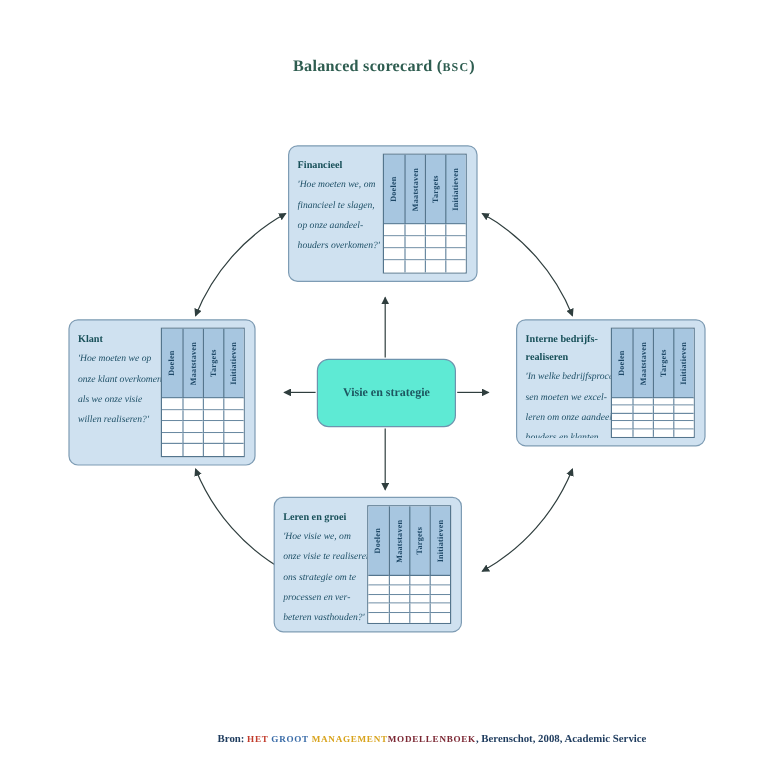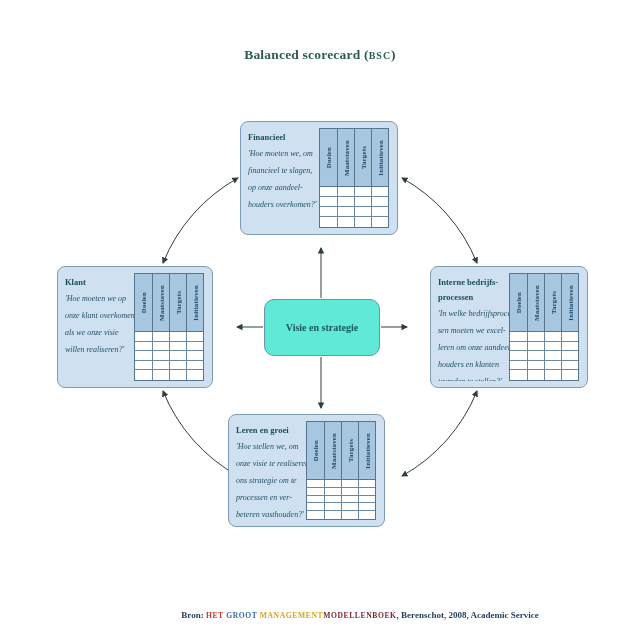--- a/index.html
+++ b/index.html
@@ -7,21 +7,21 @@
         font-family:"Liberation Serif",serif;}
   #title{position:absolute;top:47px;left:0;width:640px;text-align:center;
          font-weight:bold;font-size:13.5px;color:#2e5d50;letter-spacing:0.2px;}
   #title .acr{font-size:10px;letter-spacing:1px;}
   svg.links{position:absolute;left:0;top:0;width:640px;height:640px;}
 
   .persp-box{position:absolute;background:#cfe1f0;border:1px solid #7e9cb4;border-radius:8px;
              display:flex;box-sizing:border-box;padding:6px 8px 6px 7px;}
   .box-top{left:240px;top:121px;width:158px;height:114px;}
   .box-left{left:57px;top:266px;width:156px;height:122px;}
-  .box-right{left:430px;top:266px;width:158px;height:122px;}
+  .box-right{left:430px;top:266px;width:158px;height:106px;}
   .box-bottom{left:228px;top:414px;width:157px;height:113px;}
 
   .box-text{flex:1 1 auto;padding-top:2px;overflow:hidden;}
   .bh{font-weight:bold;font-size:8.5px;line-height:15px;color:#174f58;}
   .bq{font-style:italic;font-size:8px;line-height:17px;color:#1d4f66;white-space:nowrap;}
 
   .box-table{flex:0 0 70px;display:grid;grid-template-columns:repeat(4,1fr);
              background:#ffffff;border:1px solid #54758d;box-sizing:border-box;}
   .hcell{background:#a7c6e0;border-left:1px solid #54758d;border-bottom:1px solid #54758d;
          display:flex;align-items:center;justify-content:center;overflow:hidden;}
@@ -146,21 +146,21 @@
         <div class="tcell c0 lastrow"></div>
         <div class="tcell c1 lastrow"></div>
         <div class="tcell c2 lastrow"></div>
         <div class="tcell c3 lastrow"></div>
       </div>
   </div>
 
   <div class="persp-box box-right">
     <div class="box-text">
         <div class="bh">Interne bedrijfs-</div>
-        <div class="bh">processen</div>
+        <div class="bh">realiseren</div>
         <div class="bq">'In welke bedrijfsproces-</div>
         <div class="bq">sen moeten we excel-</div>
         <div class="bq">leren om onze aandeel-</div>
         <div class="bq">houders en klanten</div>
         <div class="bq">tevreden te stellen?'</div>
       </div>
     <div class="box-table" style="grid-template-rows: 58px repeat(5, 1fr);">
         <div class="hcell">
           <span>Doelen</span>
         </div>
@@ -192,21 +192,21 @@
         <div class="tcell c0 lastrow"></div>
         <div class="tcell c1 lastrow"></div>
         <div class="tcell c2 lastrow"></div>
         <div class="tcell c3 lastrow"></div>
       </div>
   </div>
 
   <div class="persp-box box-bottom">
     <div class="box-text">
         <div class="bh">Leren en groei</div>
-        <div class="bq">'Hoe stellen we, om</div>
+        <div class="bq">'Hoe visie we, om</div>
         <div class="bq">onze visie te realiseren,</div>
         <div class="bq">ons strategie om te</div>
         <div class="bq">processen en ver-</div>
         <div class="bq">beteren vasthouden?'</div>
       </div>
     <div class="box-table" style="grid-template-rows: 58px repeat(5, 1fr);">
         <div class="hcell">
           <span>Doelen</span>
         </div>
         <div class="hcell">

